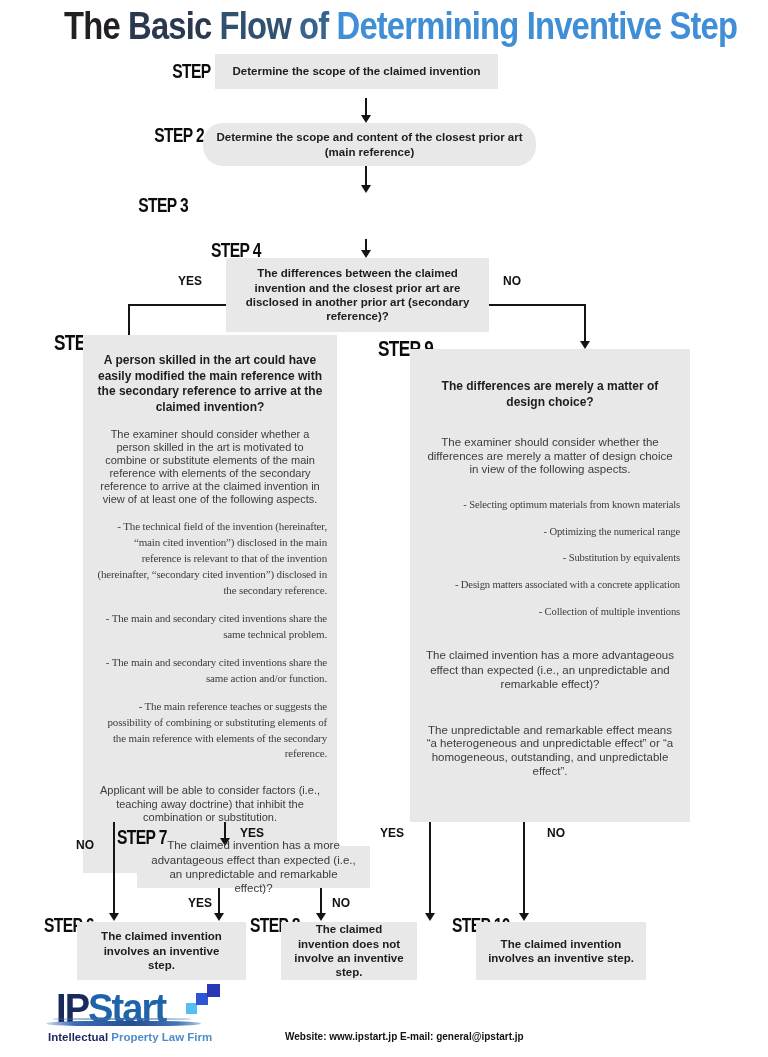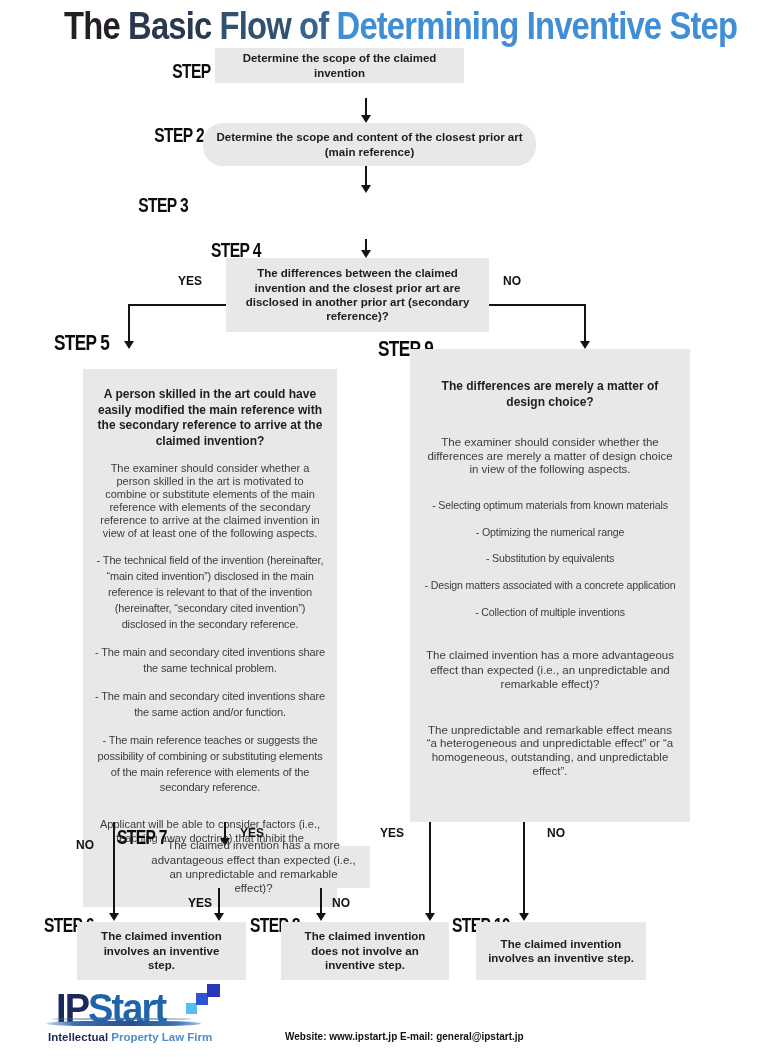--- a/index.html
+++ b/index.html
@@ -23,21 +23,21 @@
   .step-label.big{font-size:22px;}
   
   .box{position:absolute;background:#e8e8e8;box-sizing:border-box;}
   .cbox{display:flex;align-items:center;justify-content:center;text-align:center;
     font-weight:700;font-size:11.5px;line-height:1.25;color:#1d1d1d;padding:3px 12px;}
   .cbox.reg{font-weight:400;color:#3a3a3a;}
   
   .panel{padding:10px 10px;font-size:11px;color:#3c3c3c;}
   .panel .q{font-weight:700;color:#1d1d1d;text-align:center;font-size:12px;line-height:1.3;margin:8px 4px 0;}
   .panel .intro{text-align:center;line-height:1.18;margin:13px 2px 0;}
-  .panel .bullets{margin-top:13px;text-align:center;}
+  .panel .bullets{margin-top:13px;text-align:right;font-family:Liberation Serif, serif;}
   .panel .bullets div{line-height:1.45;font-size:11px;letter-spacing:-0.15px;margin-top:12px;}
   .panel .note{text-align:center;line-height:1.2;margin:22px 6px 0;}
   .panel9 .q{margin-top:20px;}
   .panel9 .intro{margin-top:26px;font-size:11.5px;}
   .panel9 .bullets{margin-top:22px;}
   .panel9 .bullets div{font-size:10.6px;margin-top:14px;line-height:1.2;}
   .panel9 .q2{text-align:center;line-height:1.25;margin:30px 4px 0;font-size:11.5px;}
   .panel9 .note{margin-top:32px;font-size:11.5px;}
   
   .vline{position:absolute;width:2px;background:#141414;}
@@ -63,21 +63,21 @@
 
 <div id="canvas">
 
   <div class="title-wrap">
     <div class="title-inner">
       <span class="t1">The </span><span class="t2">Basic </span><span class="t3">Flow </span><span class="t4">of </span><span class="t5">Determining Inventive Step</span>
     </div>
   </div>
 
   <div class="step-label ra" style="left:146px;top:60px;width:76px;">STEP 1</div>
-  <div class="box cbox" style="left:215px;top:48px;width:249px;height:35px;">Determine the scope of the claimed invention</div>
+  <div class="box cbox" style="left:215px;top:54px;width:283px;height:35px;">Determine the scope of the claimed invention</div>
 
   <div class="vline" style="left:365px;top:98px;height:18px;"></div>
   <div class="ahead" style="left:361px;top:115px;"></div>
 
   <div class="step-label ra" style="left:128px;top:124px;width:76px;">STEP 2</div>
   <div class="box cbox" style="left:203px;top:123px;width:333px;height:43px;border-radius:20px;">Determine the scope and content of the closest prior art (main reference)</div>
 
   <div class="vline" style="left:365px;top:166px;height:20px;"></div>
   <div class="ahead" style="left:361px;top:185px;"></div>
 
@@ -94,21 +94,21 @@
 
   <div class="hline" style="left:129px;top:304px;width:97px;"></div>
   <div class="vline" style="left:128px;top:304px;height:37px;"></div>
   <div class="ahead" style="left:124px;top:341px;"></div>
 
   <div class="hline" style="left:489px;top:304px;width:97px;"></div>
   <div class="vline" style="left:584px;top:304px;height:37px;"></div>
   <div class="ahead" style="left:580px;top:341px;"></div>
 
   <div class="step-label big" style="left:54px;top:330px;">STEP 5</div>
-  <div class="box panel" style="left:83px;top:369px;width:254px;height:538px;">
+  <div class="box panel" style="left:83px;top:335px;width:254px;height:538px;">
     <div class="q">A person skilled in the art could have easily modified the main reference with the secondary reference to arrive at the claimed invention?</div>
     <div class="intro">The examiner should consider whether a person skilled in the art is motivated to combine or substitute elements of the main reference with elements of the secondary reference to arrive at the claimed invention in view of at least one of the following aspects.</div>
     <div class="bullets">
       <div>- The technical field of the invention (hereinafter, “main cited invention”) disclosed in the main reference is relevant to that of the invention (hereinafter, “secondary cited invention”) disclosed in the secondary reference.</div>
       <div>- The main and secondary cited inventions share the same technical problem.</div>
       <div>- The main and secondary cited inventions share the same action and/or function.</div>
       <div>- The main reference teaches or suggests the possibility of combining or substituting elements of the main reference with elements of the secondary reference.</div>
     </div>
     <div class="note">Applicant will be able to consider factors (i.e., teaching away doctrine) that inhibit the combination or substitution.</div>
   </div>
@@ -152,21 +152,21 @@
   <div class="ahead" style="left:425px;top:913px;"></div>
 
   <div class="lbl" style="left:547px;top:826px;">NO</div>
   <div class="vline" style="left:523px;top:822px;height:92px;"></div>
   <div class="ahead" style="left:519px;top:913px;"></div>
 
   <div class="step-label" style="left:44px;top:914px;">STEP 6</div>
   <div class="box cbox" style="left:77px;top:922px;width:169px;height:58px;">The claimed invention involves an inventive step.</div>
 
   <div class="step-label" style="left:250px;top:914px;">STEP 8</div>
-  <div class="box cbox" style="left:281px;top:922px;width:168px;height:58px;">The claimed invention does not involve an inventive step.</div>
+  <div class="box cbox" style="left:281px;top:922px;width:136px;height:58px;">The claimed invention does not involve an inventive step.</div>
 
   <div class="step-label" style="left:452px;top:914px;">STEP 10</div>
   <div class="box cbox" style="left:476px;top:922px;width:170px;height:58px;">The claimed invention involves an inventive step.</div>
 
   <div class="logo-word"><span class="logo-ip">IP</span><span class="logo-start">Start</span></div>
   <div class="sq" style="left:186px;top:1003px;width:11px;height:11px;background:#56bff2;"></div>
   <div class="sq" style="left:196px;top:993px;width:12px;height:12px;background:#2e55d5;"></div>
   <div class="sq" style="left:207px;top:984px;width:13px;height:13px;background:#2937b8;"></div>
   <div class="swoosh2"></div>
   <div class="swoosh"></div>

